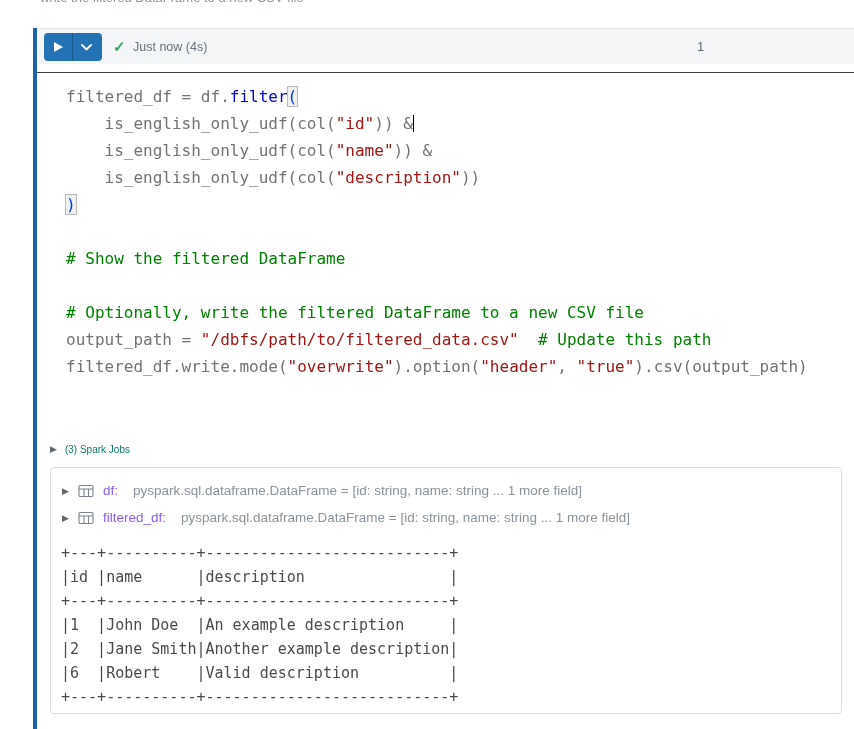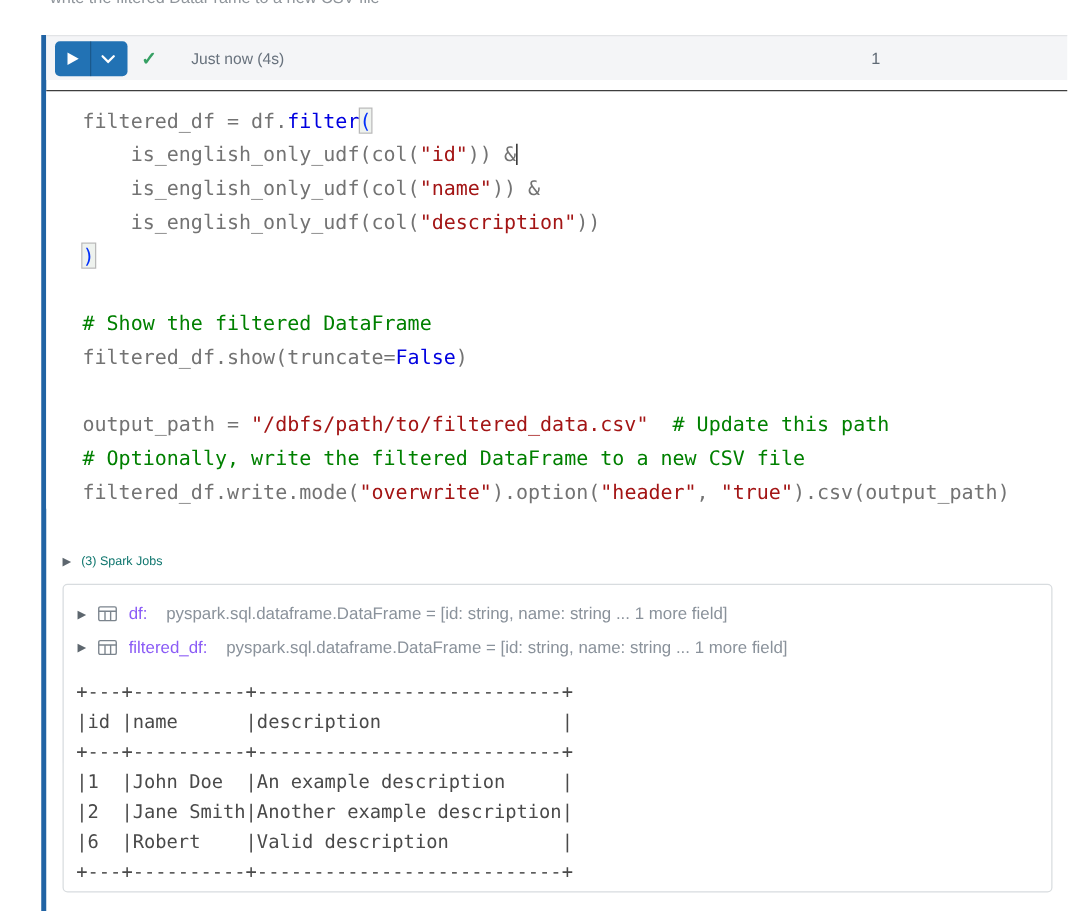--- a/index.html
+++ b/index.html
@@ -18,21 +18,21 @@
   
   .cell-bar { position:absolute; left:33px; top:28px; width:4px; height:701px; background:#2063a4; }
 
   
   .toolbar { position:absolute; left:37px; top:28px; right:0; height:36px; background:#f4f5f7; border-top:1px solid #e2e4e6; }
   .run-btn { position:absolute; left:7px; top:4px; height:28px; width:58px; background:#2272b4; border-radius:4px; display:flex; align-items:center; cursor:pointer; }
   .run-play { width:0; height:0; border-left:9px solid #ffffff; border-top:5.5px solid transparent; border-bottom:5.5px solid transparent; margin-left:10px; }
   .run-divider { width:1px; height:28px; background:rgba(0,0,0,0.22); margin-left:9px; }
   .run-chev { display:flex; align-items:center; justify-content:center; width:26px; }
   .check { position:absolute; left:76px; top:9px; color:#36a064; font-size:15px; font-weight:bold; }
-  .status { position:absolute; left:116px; top:11px; font-size:12.5px; color:#68727d; }
+  .status { position:absolute; left:96px; top:11px; font-size:12.5px; color:#68727d; }
   .cellnum { position:absolute; left:660px; top:10px; font-size:13px; color:#5f6a75; }
 
   
   .editor { position:absolute; left:37px; top:72px; right:0; border-top:1px solid #3e3e3e; background:#fff; padding:10px 0 0 29px; }
   .code-line { font-family:"DejaVu Sans Mono", monospace; font-size:16px; line-height:27px; white-space:pre; color:#000; }
   .tk-pl  { color:#737373; }
   .tk-kw  { color:#0000e0; }
   .tk-str { color:#a31515; }
   .tk-com { color:#008000; }
   .tk-br  { color:#0431fa; }
@@ -81,24 +81,23 @@
 
 <div class="editor">
   <div id="code-lines">
       <div class="code-line"><span class="tk-pl">filtered_df = df.</span><span class="tk-kw">filter</span><span class="tk-br tk-bm">(</span></div>
       <div class="code-line"><span class="tk-pl">    is_english_only_udf(col(</span><span class="tk-str">"id"</span><span class="tk-pl">)) &amp;</span><span class="tk-caret"></span></div>
       <div class="code-line"><span class="tk-pl">    is_english_only_udf(col(</span><span class="tk-str">"name"</span><span class="tk-pl">)) &amp;</span></div>
       <div class="code-line"><span class="tk-pl">    is_english_only_udf(col(</span><span class="tk-str">"description"</span><span class="tk-pl">))</span></div>
       <div class="code-line"><span class="tk-br tk-bm">)</span></div>
       <div class="code-line">&nbsp;</div>
       <div class="code-line"><span class="tk-com"># Show the filtered DataFrame</span></div>
-      <div class="code-line"><span class="tk-pl">filtered_df.show(truncate=</span><span class="tk-kw">False</span><span class="tk-pl">)</span></div>
       <div class="code-line">&nbsp;</div>
+      <div class="code-line"><span class="tk-com"># Optionally, write the filtered DataFrame to a new CSV file</span></div>
       <div class="code-line"><span class="tk-pl">output_path = </span><span class="tk-str">"/dbfs/path/to/filtered_data.csv"</span><span class="tk-pl">  </span><span class="tk-com"># Update this path</span></div>
-      <div class="code-line"><span class="tk-com"># Optionally, write the filtered DataFrame to a new CSV file</span></div>
       <div class="code-line"><span class="tk-pl">filtered_df.write.mode(</span><span class="tk-str">"overwrite"</span><span class="tk-pl">).option(</span><span class="tk-str">"header"</span><span class="tk-pl">, </span><span class="tk-str">"true"</span><span class="tk-pl">).csv(output_path)</span></div>
     </div>
 </div>
 
 <div class="spark-jobs">
   <span class="tri">▶</span>
   <span class="spark-label">(3) Spark Jobs</span>
 </div>
 
 <div class="results">

